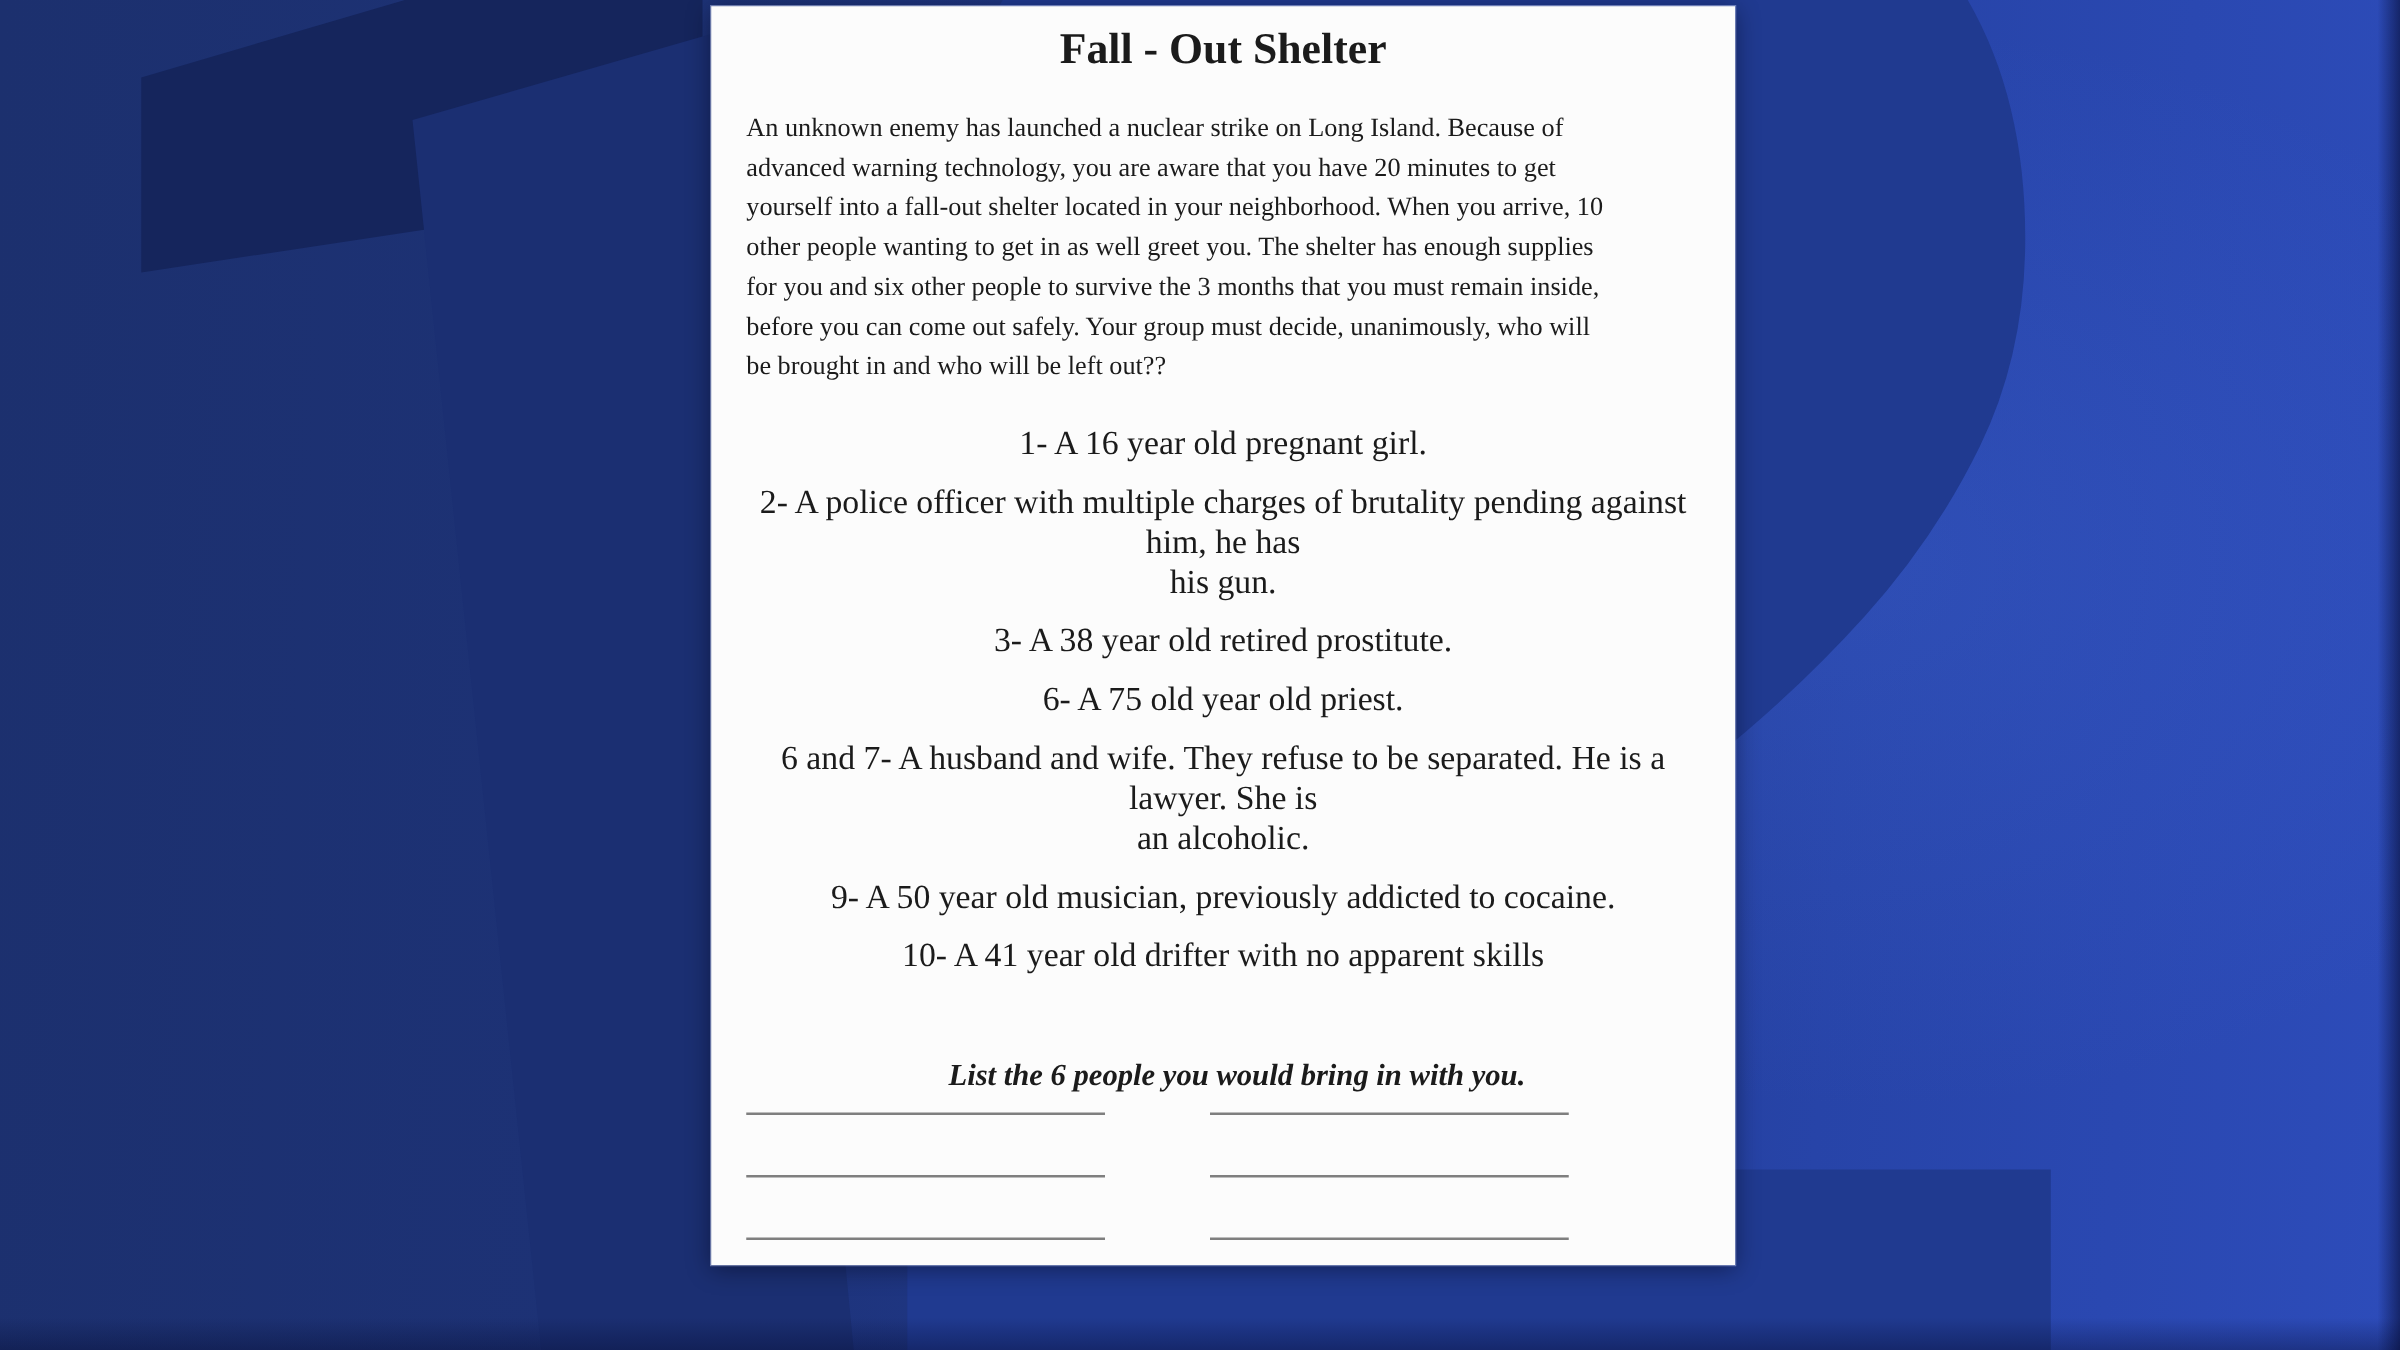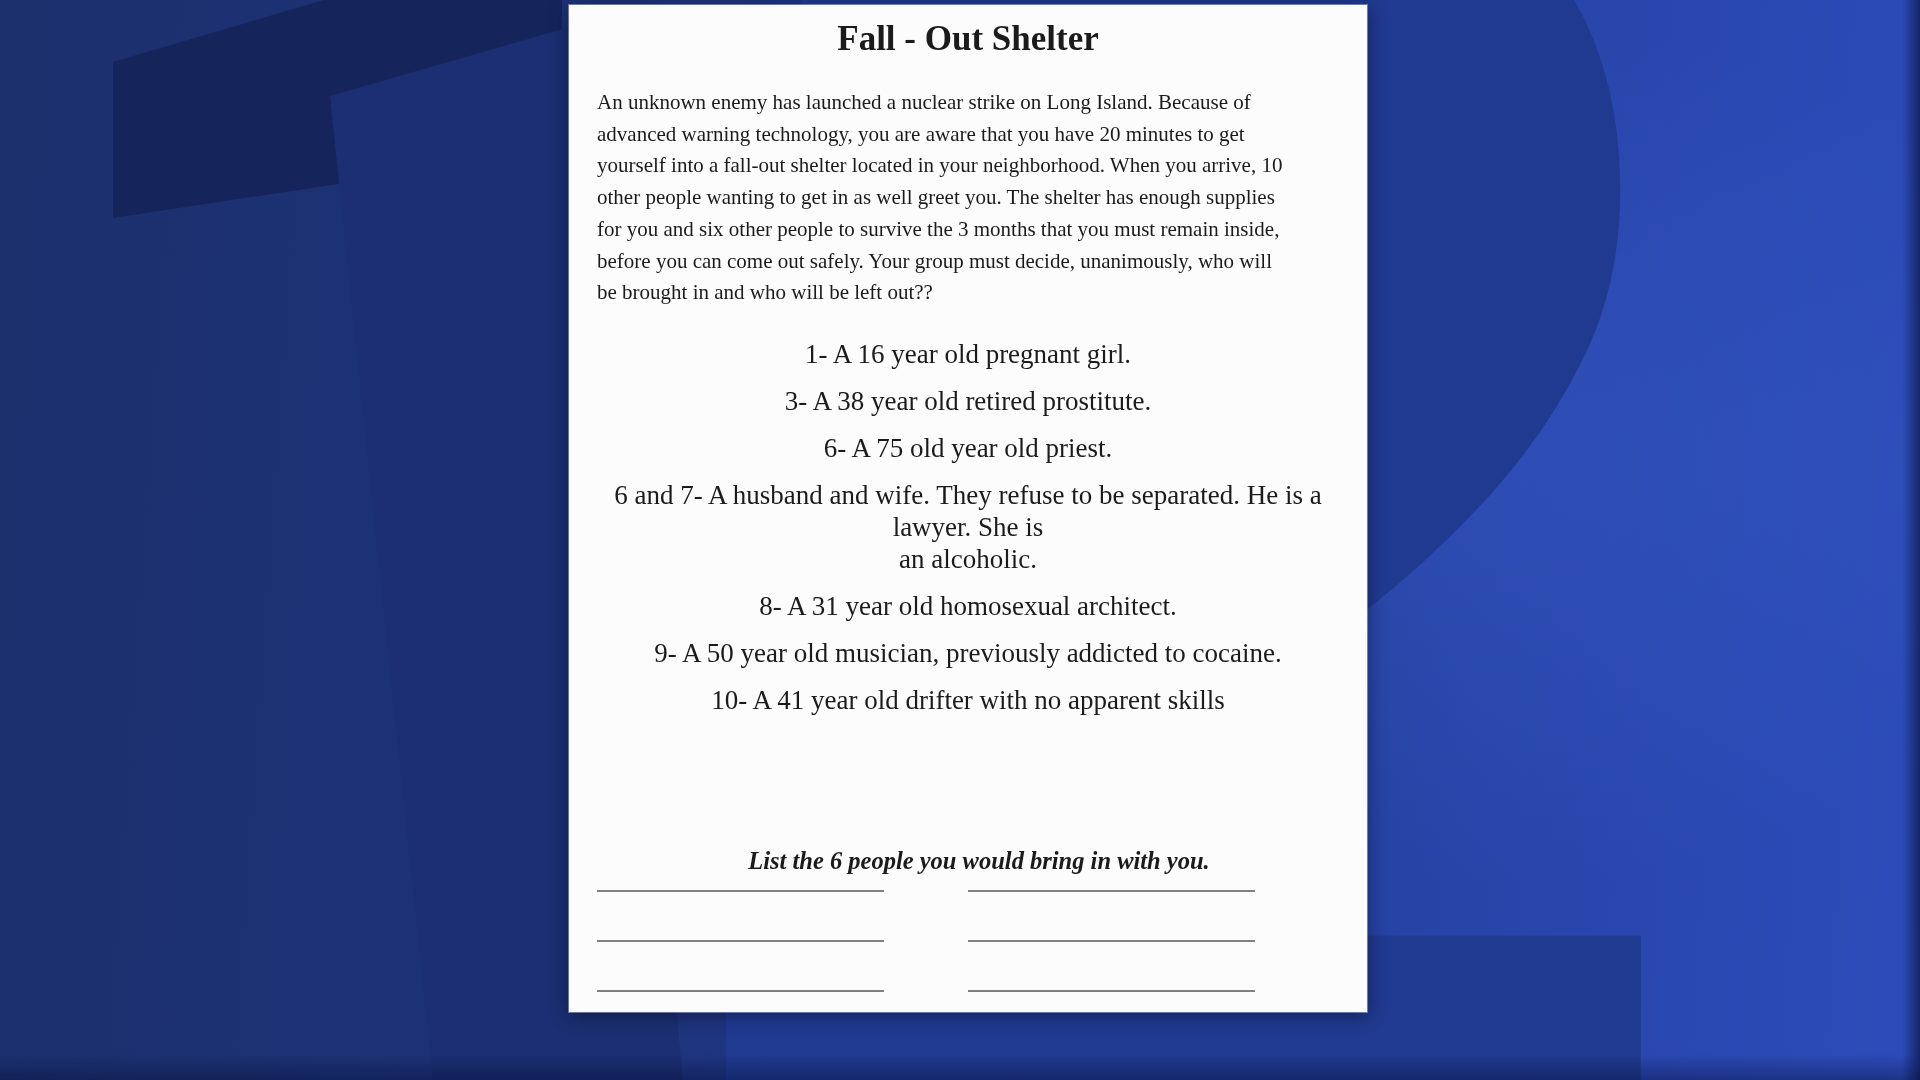--- a/index.html
+++ b/index.html
@@ -23,20 +23,21 @@
   }
   .edge-bottom{
     position:absolute;left:0;bottom:0;width:100%;height:26px;
     background:linear-gradient(to top, rgba(2,6,40,0.35), rgba(2,6,40,0));
   }
   
   .page{
     position:absolute;left:569px;top:5px;width:798px;height:1007px;
     background:#fcfcfc;color:#1b1b1b;
     box-shadow:0 0 0 1px rgba(205,215,250,0.45), 0 3px 18px rgba(0,0,15,0.45);
+    padding-left:21px;
   }
   .doc-title{
     position:absolute;top:14px;left:0;width:100%;
     text-align:center;font-size:35px;line-height:40px;font-weight:bold;margin:0;
   }
   .intro{
     position:absolute;top:82px;left:28px;right:28px;margin:0;
     text-align:left;font-size:21px;line-height:31.7px;
     white-space:pre-line;
   }
@@ -81,25 +82,26 @@
     <p class="intro">An unknown enemy has launched a nuclear strike on Long Island. Because of
 advanced warning technology, you are aware that you have 20 minutes to get
 yourself into a fall-out shelter located in your neighborhood. When you arrive, 10
 other people wanting to get in as well greet you. The shelter has enough supplies
 for you and six other people to survive the 3 months that you must remain inside,
 before you can come out safely. Your group must decide, unanimously, who will
 be brought in and who will be left out??</p>
 
     <div class="people">
       <p>1- A 16 year old pregnant girl.</p>
+      <p>2- A police officer with multiple charges of brutality pending against him, he has
+his gun.</p>
       <p>3- A 38 year old retired prostitute.</p>
       <p>6- A 75 old year old priest.</p>
       <p>6 and 7- A husband and wife. They refuse to be separated. He is a lawyer. She is
 an alcoholic.</p>
-      <p>8- A 31 year old homosexual architect.</p>
       <p>9- A 50 year old musician, previously addicted to cocaine.</p>
       <p>10- A 41 year old drifter with no apparent skills</p>
     </div>
 
     <p class="instruction">List the 6 people you would bring in with you.</p>
 
     <div class="blanks">
       <div class="blank"></div>
       <div class="blank"></div>
       <div class="blank"></div>

